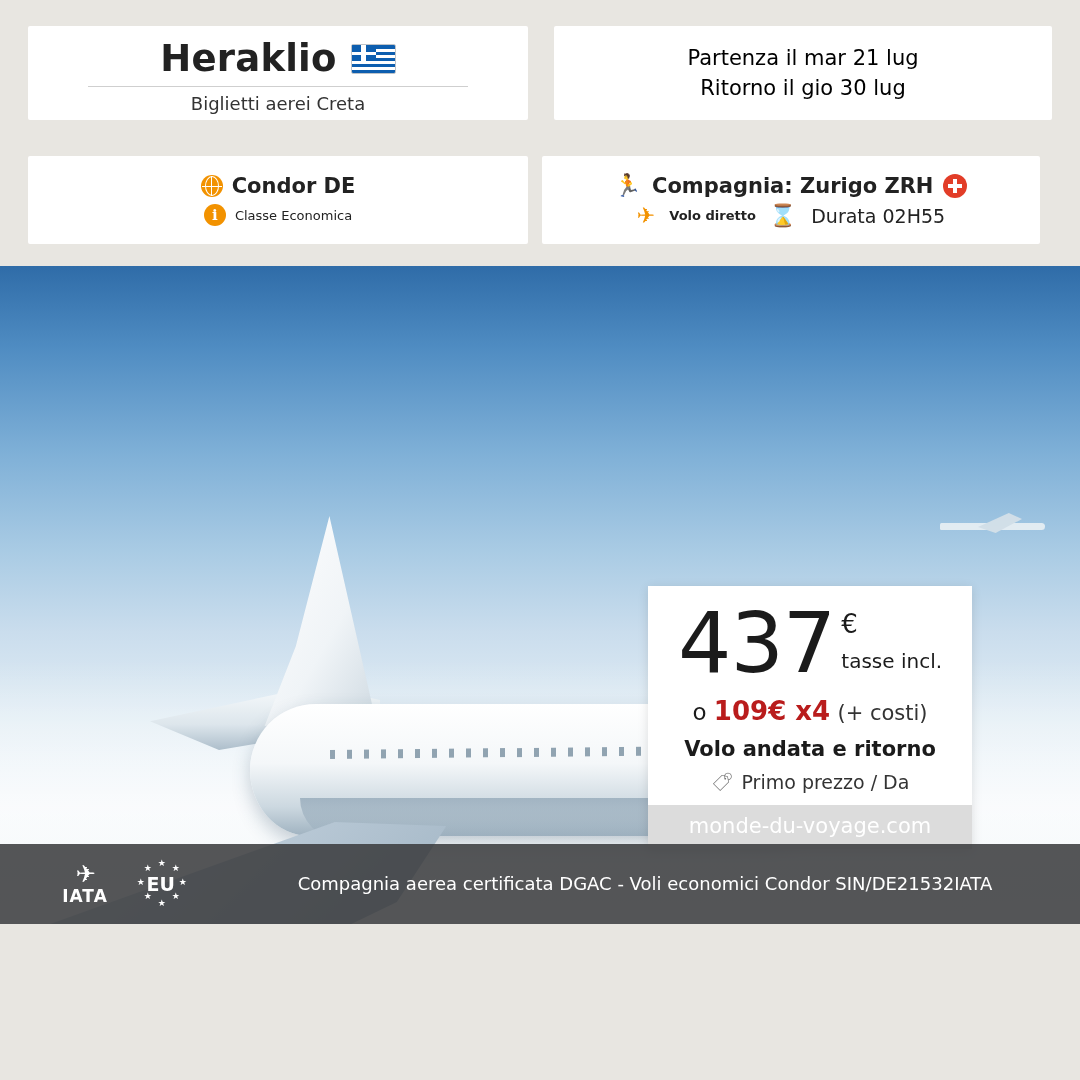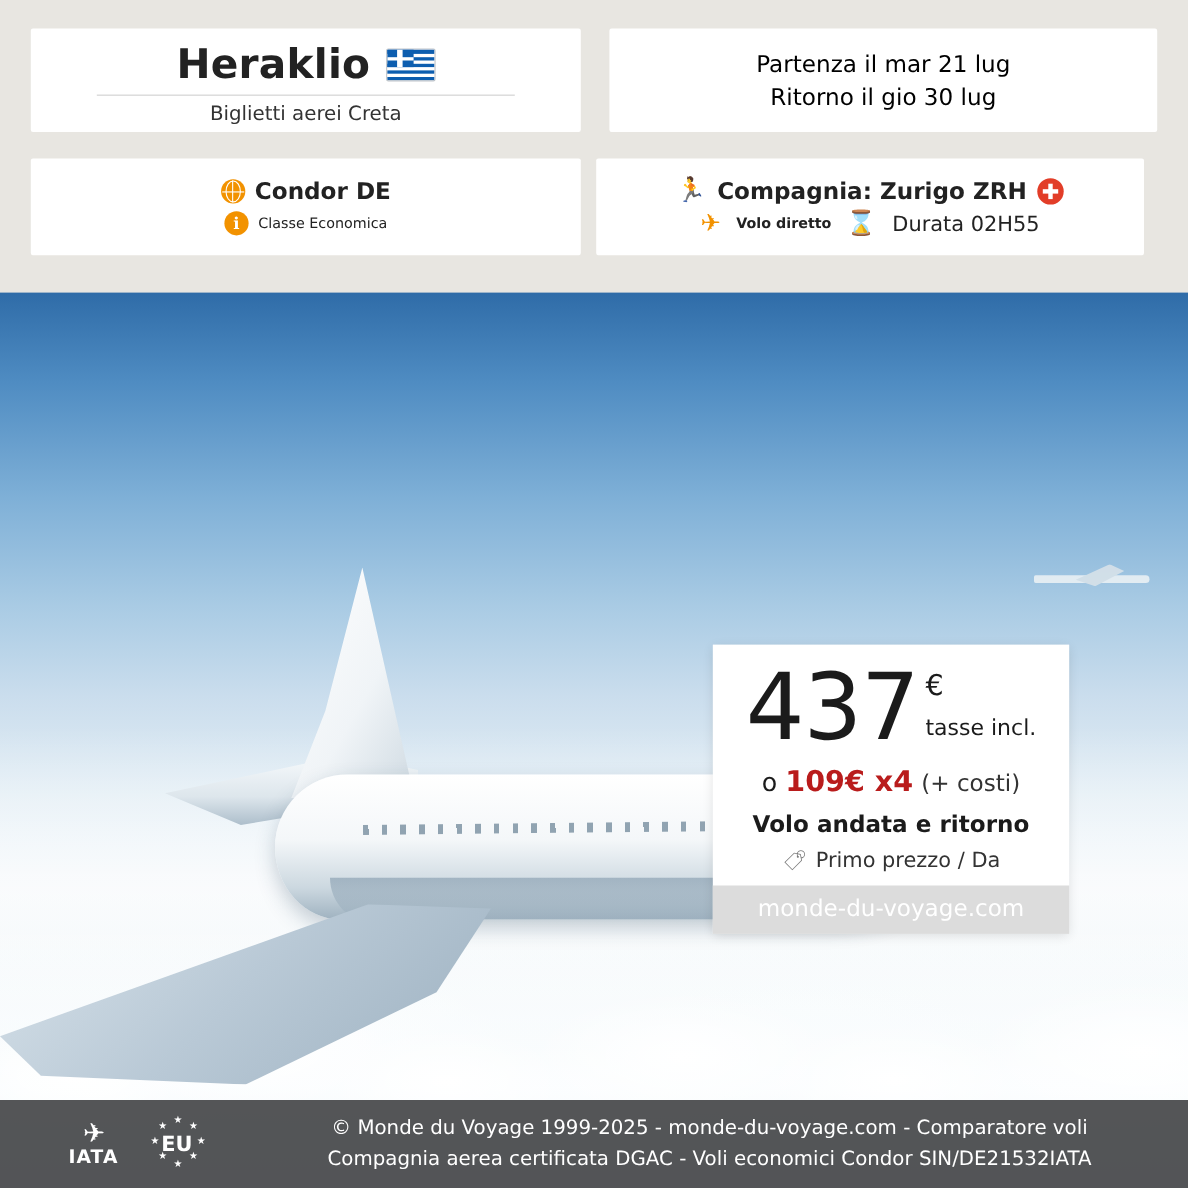--- a/index.html
+++ b/index.html
@@ -9,21 +9,21 @@
   body {
     width: 1080px;
     height: 1080px;
     font-family: "DejaVu Sans", "Liberation Sans", sans-serif;
     background: #e8e6e1;
     overflow: hidden;
   }
   .page {
     position: relative;
     width: 1080px;
-    height: 1080px;
+    height: 924px;
     background: #e8e6e1;
     overflow: hidden;
   }
 
   
   .top-area {
     position: absolute;
     left: 0; top: 0;
     width: 1080px;
     height: 266px;
@@ -127,21 +127,21 @@
     justify-content: center;
     gap: 6px;
   }
   .dates-card div {
     font-size: 21px;
     color: #000000;
   }
 
   
   .row2 {
-    margin-top: 24px;
+    margin-top: 36px;
     gap: 14px;
   }
   .airline-card {
     height: 88px;
     display: flex;
     flex-direction: column;
     align-items: center;
     justify-content: center;
     gap: 6px;
   }
@@ -676,18 +676,17 @@
         <span class="star" style="left:45px; top:20px;">★</span>
         <span class="star" style="left:38px; top:34px;">★</span>
         <span class="star" style="left:24px; top:41px;">★</span>
         <span class="star" style="left:10px; top:34px;">★</span>
         <span class="star" style="left:3px; top:20px;">★</span>
         <span class="star" style="left:10px; top:6px;">★</span>
         <span class="eutxt">EU</span>
       </div>
     </div>
     <div class="footer-text">
-      <div>© Monde du Voyage 1999-2025 - monde-du-voyage.com - Comparatore voli</div>
       <div>Compagnia aerea certificata DGAC - Voli economici Condor SIN/DE21532IATA</div>
     </div>
   </div>
 
 </div>
 
 </body></html>

